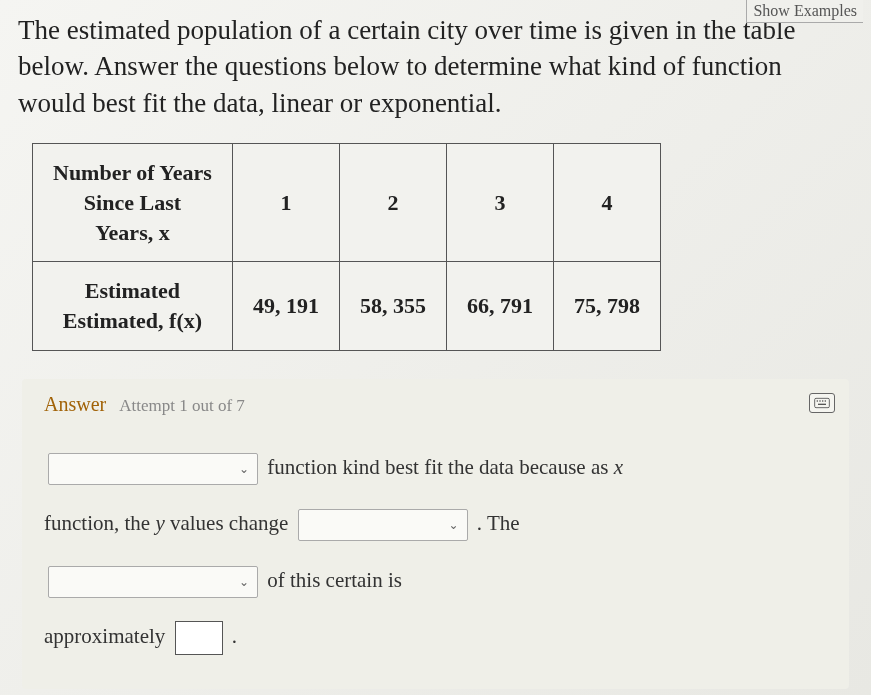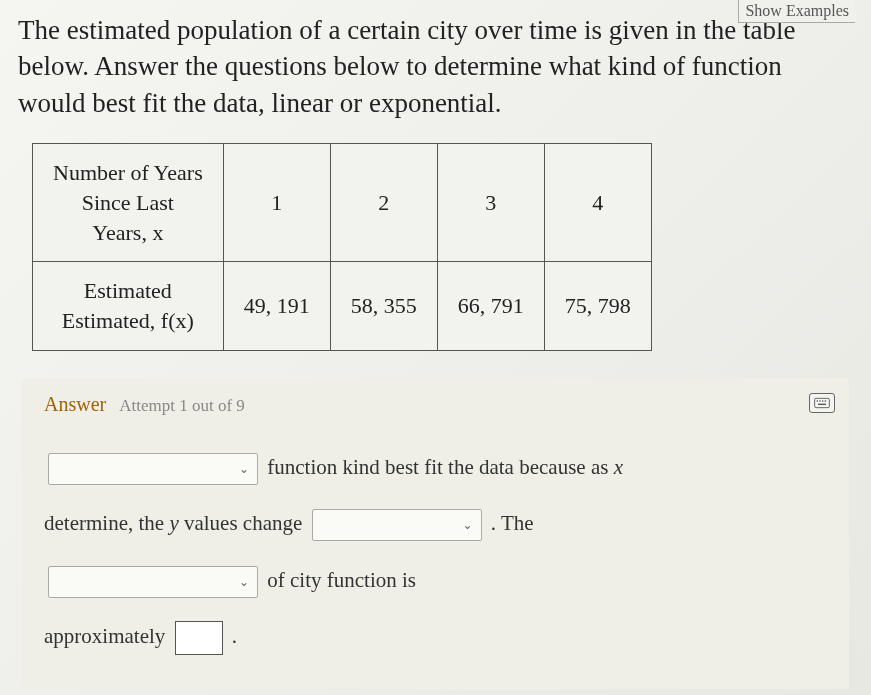--- a/index.html
+++ b/index.html
@@ -16,21 +16,21 @@
   .page {
     background: linear-gradient(135deg, #f5f5f2 0%, #e8e8e3 100%);
     padding: 8px 18px 18px 18px;
     height: 100%;
     color: #2a2a2a;
     position: relative;
   }
   .top-corner {
     position: absolute;
     top: 0;
-    right: 16px;
+    right: 8px;
     font-size: 16px;
     color: #555;
     border: 1px solid #aaa;
     border-top: none;
     border-right: none;
     padding: 2px 6px;
     background: #f0f0ec;
   }
   .question {
     font-size: 27px;
@@ -43,20 +43,21 @@
     border-collapse: collapse;
     margin: 6px 0 28px 14px;
   }
   table.data td {
     border: 1.5px solid #555;
     padding: 14px 20px;
     font-size: 22px;
     text-align: center;
     color: #222;
     background: #f2f2ee;
+    font-weight: bold;
   }
   table.data td.label {
     text-align: center;
     line-height: 1.35;
     min-width: 180px;
   }
   table.data td.val {
     min-width: 80px;
   }
   .answer-block {
@@ -148,50 +149,50 @@
       <td class="val">66, 791</td>
       <td class="val">75, 798</td>
     </tr>
   </tbody>
     </table>
 
   <div class="answer-block">
 
     <div class="answer-header">
       <span class="bold">Answer</span>
-      <span class="attempt">Attempt 1 out of 9</span>
+      <span class="attempt">Attempt 1 out of 7</span>
     </div>
 
     <div class="kb-icon">
       <svg viewBox="0 0 24 16">
           <rect x="1" y="1" width="22" height="14" rx="2" fill="none" stroke="#555" stroke-width="1.3"></rect>
           <rect x="4" y="4" width="2" height="2" fill="#555"></rect>
           <rect x="8" y="4" width="2" height="2" fill="#555"></rect>
           <rect x="12" y="4" width="2" height="2" fill="#555"></rect>
           <rect x="16" y="4" width="2" height="2" fill="#555"></rect>
           <rect x="6" y="9" width="12" height="2" fill="#555"></rect>
         </svg>
     </div>
 
     <div class="fill-line">
       <div class="row">
         <span class="select-box wide"><span class="chev">⌄</span></span>
         <span>function kind best fit the data because as</span>
         <span class="ital">x</span>
       </div>
       <div class="row">
-        <span>determine, the</span>
+        <span>function, the</span>
         <span class="ital">y</span>
         <span>values change</span>
         <span class="select-box med"><span class="chev">⌄</span></span>
         <span>. The</span>
       </div>
       <div class="row">
         <span class="select-box wide"><span class="chev">⌄</span></span>
-        <span>of city function is</span>
+        <span>of this certain is</span>
       </div>
       <div class="row">
         <span>approximately</span>
         <span class="num-box"></span>
         <span>.</span>
       </div>
     </div>
 
   </div>
 

